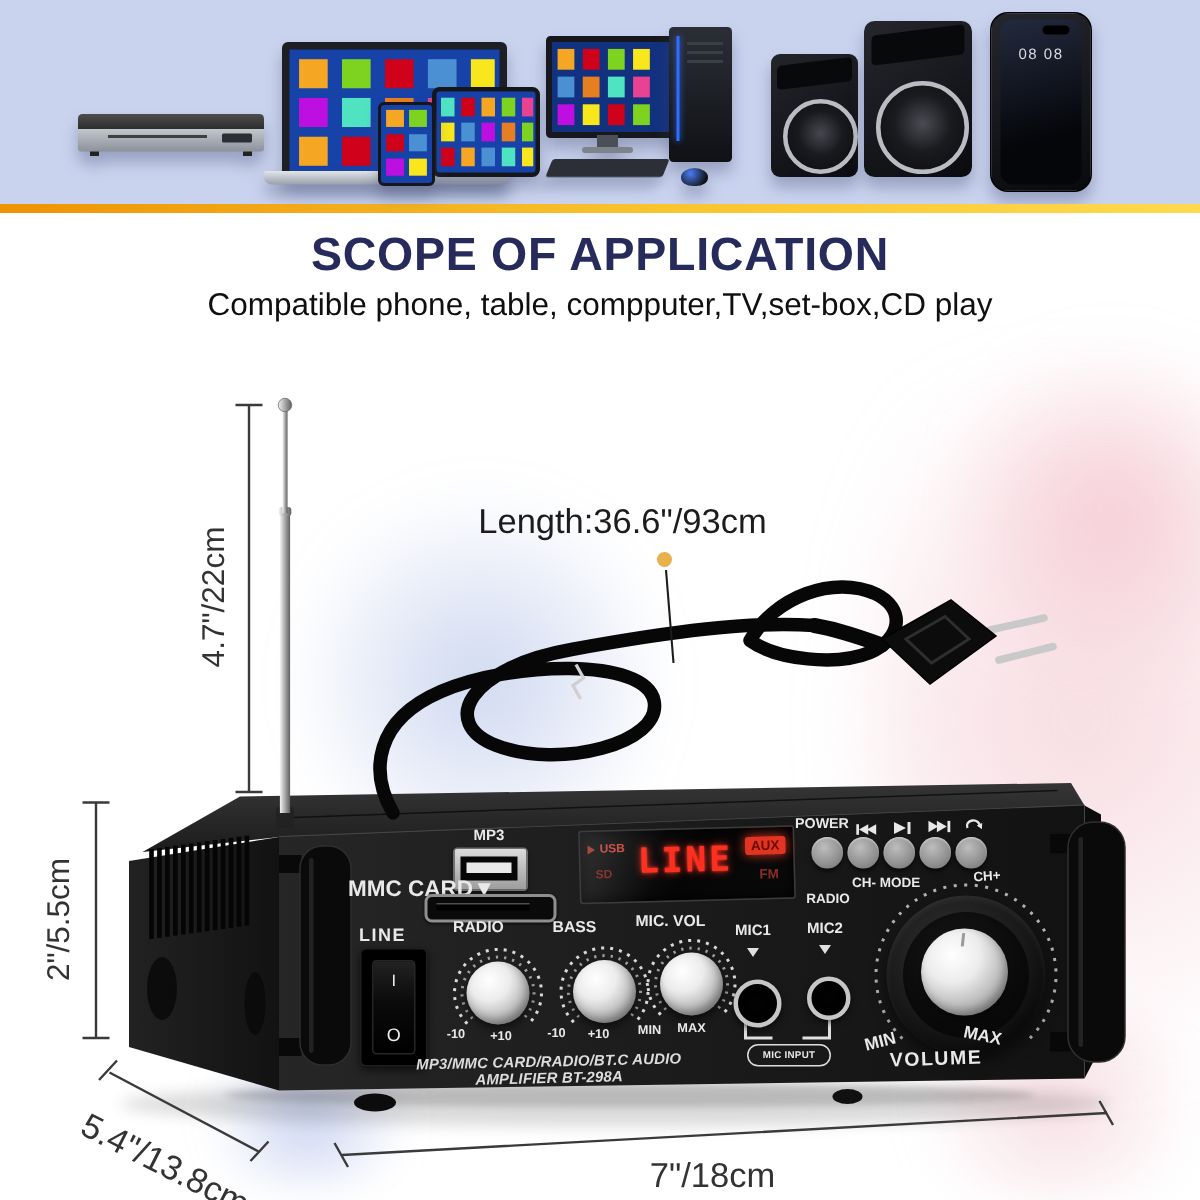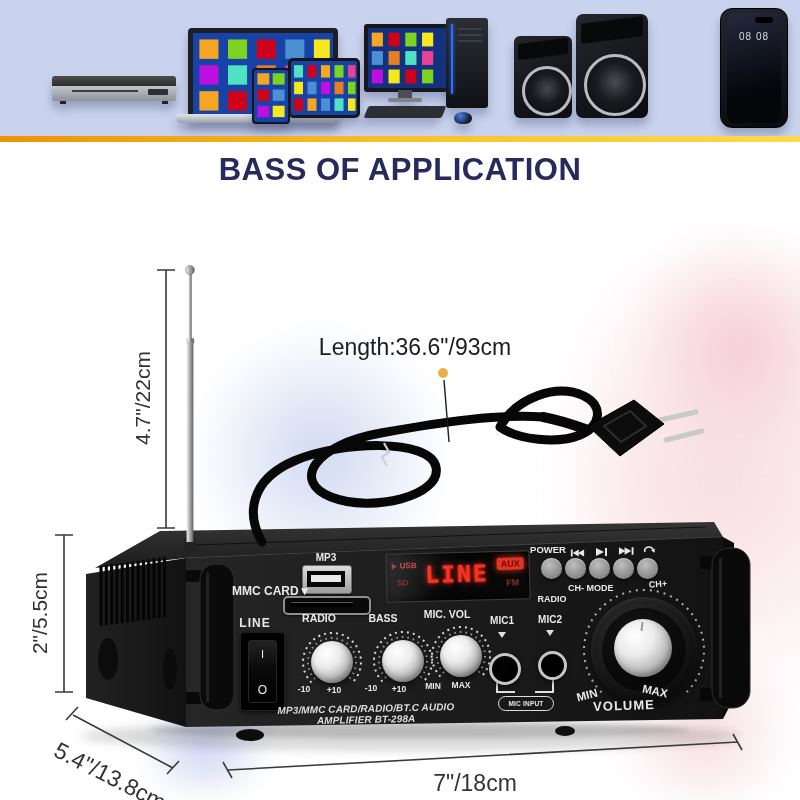--- a/index.html
+++ b/index.html
@@ -165,30 +165,31 @@
 
   <div class="dev" style="left:514px;top:36px;width:58px;height:82px;background:linear-gradient(145deg,#24252b,#0b0c0f);border-radius:6px;">
     <div class="abs" style="left:4px;top:5px;width:50px;height:16px;background:#08090b;border-radius:3px;transform:skewY(-7deg);"></div>
     <div class="abs" style="left:8px;top:30px;width:44px;height:44px;border-radius:50%;border:3px solid #b9bcc2;background:radial-gradient(circle at 50% 45%,#46484f 0%,#191a1e 45%,#0b0b0d 100%);"></div>
   </div>
   <div class="dev" style="left:576px;top:14px;width:72px;height:104px;background:linear-gradient(145deg,#26272d,#0a0b0e);border-radius:7px;">
     <div class="abs" style="left:5px;top:6px;width:62px;height:20px;background:#08090b;border-radius:3px;transform:skewY(-7deg);"></div>
     <div class="abs" style="left:8px;top:40px;width:56px;height:56px;border-radius:50%;border:3px solid #b9bcc2;background:radial-gradient(circle at 50% 45%,#4a4c53 0%,#1a1b1f 45%,#0b0b0d 100%);"></div>
   </div>
 
-  <div class="dev" style="left:720px;top:8px;width:66px;height:118px;border-radius:12px;background:linear-gradient(160deg,#24262d,#090a0d);border:1px solid #000;">
+  <div class="dev" style="left:660px;top:8px;width:66px;height:118px;border-radius:12px;background:linear-gradient(160deg,#24262d,#090a0d);border:1px solid #000;">
     <div class="abs" style="left:6px;top:4px;width:54px;height:110px;border-radius:8px;background:linear-gradient(165deg,#232a3e,#05060a 70%);">
       <div class="abs" style="left:28px;top:4px;width:18px;height:6px;border-radius:3px;background:#000;"></div>
       <div class="abs" style="left:0;top:18px;width:54px;text-align:center;color:#d8dce2;font-size:10px;letter-spacing:1px;">08 08</div>
     </div>
   </div>
 </div>
 <div id="strip"></div>
 
-<div class="title">BASS OF APPLICATION</div>
+<div class="title">SCOPE OF APPLICATION</div>
+<div class="subtitle">Compatible phone, table, compputer,TV,set-box,CD play</div>
 
 <div id="scene">
 
   <div class="blob" style="left:205px;top:80px;width:230px;height:290px;background:radial-gradient(circle,rgba(125,150,215,.38),rgba(125,150,215,0) 70%);filter:blur(18px);"></div>
   <div class="blob" style="left:580px;top:-50px;width:280px;height:600px;background:radial-gradient(circle,rgba(238,178,190,.45),rgba(238,178,190,0) 72%);filter:blur(26px);"></div>
   <div class="blob" style="left:640px;top:-20px;width:200px;height:260px;background:radial-gradient(circle,rgba(240,170,185,.5),rgba(240,170,185,0) 70%);filter:blur(18px);"></div>
   <div class="blob" style="left:120px;top:470px;width:170px;height:90px;background:radial-gradient(circle,rgba(140,160,225,.45),rgba(140,160,225,0) 70%);filter:blur(12px);"></div>
   <div class="blob" style="left:590px;top:440px;width:230px;height:130px;background:radial-gradient(circle,rgba(238,190,200,.5),rgba(238,190,200,0) 72%);filter:blur(14px);"></div>
 
   <svg class="base" width="800" height="570" viewBox="0 0 800 570">
@@ -305,21 +306,21 @@
   <div class="dim" style="left:83px;top:156px;width:120px;transform:rotate(-90deg);">4.7"/22cm</div>
   <div class="dim" style="left:-20px;top:371px;width:120px;transform:rotate(-90deg);">2"/5.5cm</div>
   <div class="dim" style="left:40px;top:533px;width:140px;font-size:23px;transform:rotate(27deg);">5.4"/13.8cm</div>
   <div class="dim" style="left:395px;top:540px;width:160px;font-size:23px;">7"/18cm</div>
 
   <div class="lbl" style="left:312px;top:322px;width:28px;font-size:10px;">MP3</div>
   <div class="ov" style="left:302px;top:335px;width:48px;height:27px;background:linear-gradient(#dcdcdc,#9d9d9d);border:1px solid #6f6f6f;border-radius:3px;box-shadow:0 2px 3px rgba(0,0,0,.5);">
     <div class="abs" style="left:4px;top:5px;width:38px;height:16px;background:#070707;"></div>
     <div class="abs" style="left:8px;top:9px;width:30px;height:7px;background:#e9e9e9;"></div>
   </div>
-  <div class="lbl" style="left:232px;top:354px;width:64px;font-size:12px;">MMC CARD▼</div>
+  <div class="lbl" style="left:232px;top:354px;width:64px;font-size:15px;">MMC CARD▼</div>
   <div class="ov" style="left:283px;top:366px;width:84px;height:15px;background:#0a0a0a;border:2px solid #8f8f8f;border-radius:5px;box-shadow:0 1px 2px rgba(0,0,0,.6);">
     <div class="abs" style="left:6px;top:4px;width:62px;height:4px;background:#000;border-top:1px solid #4f4f4f;"></div>
   </div>
 
   <div id="display">
     <span class="d-usb">USB</span>
     <span class="d-sd">SD</span>
     <span class="d-main">LINE</span>
     <span class="d-aux">AUX</span>
     <span class="d-fm">FM</span>

